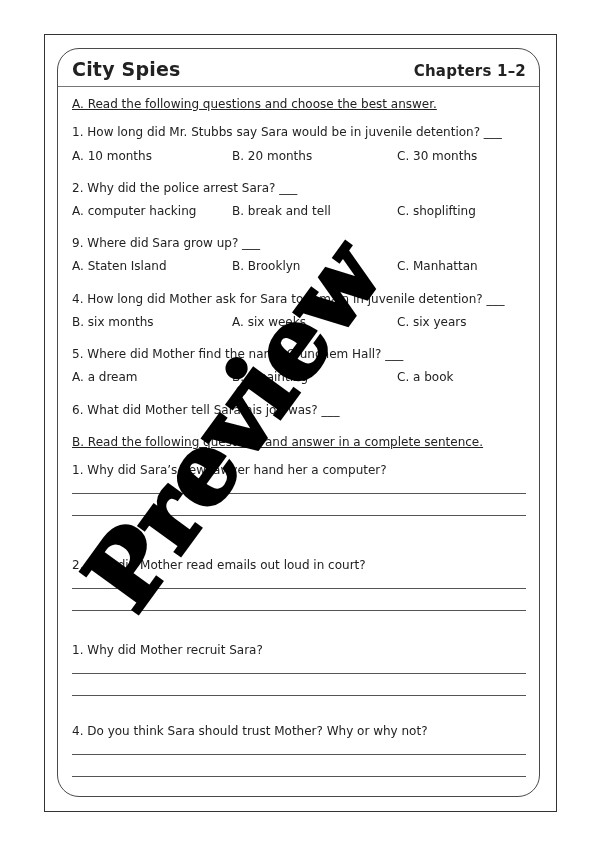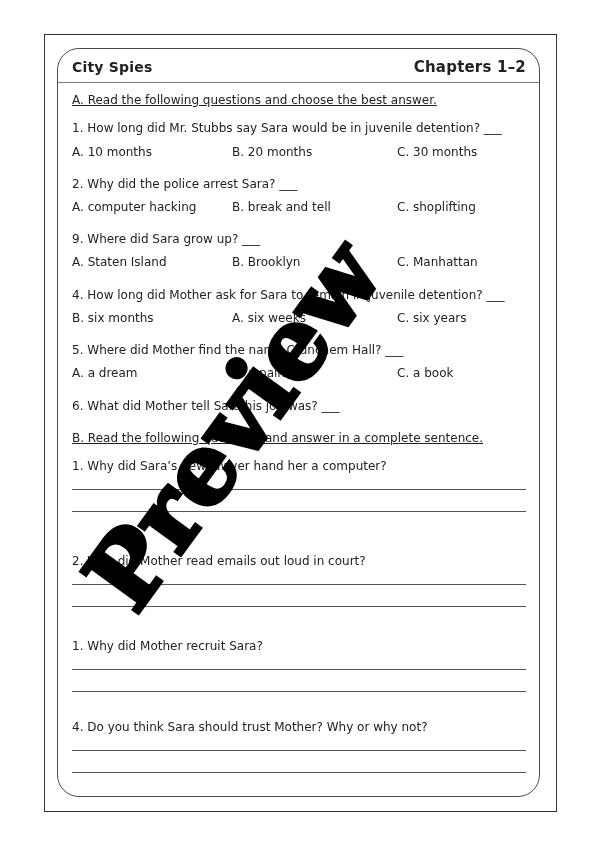--- a/index.html
+++ b/index.html
@@ -30,21 +30,21 @@
     background:#ffffff;
   }
   .header{
     display:flex;
     justify-content:space-between;
     align-items:baseline;
     margin:0 -13px 0 -14px;
     padding:1px 13px 6px 14px;
     border-bottom:1px solid #777777;
   }
-  .title{font-size:14px;font-weight:bold;letter-spacing:0.2px;}
+  .title{font-size:19px;font-weight:bold;letter-spacing:0.2px;}
   .chapters{font-size:15px;font-weight:bold;letter-spacing:0.2px;}
   .instr{font-size:12px;line-height:15px;text-decoration:underline;}
   .qtext{font-size:12px;line-height:15px;}
   .opts{
     display:grid;
     grid-template-columns:160px 165px auto;
     font-size:12px;line-height:15px;
   }
   .mt10{margin-top:10px}
   .mt13{margin-top:13px}

